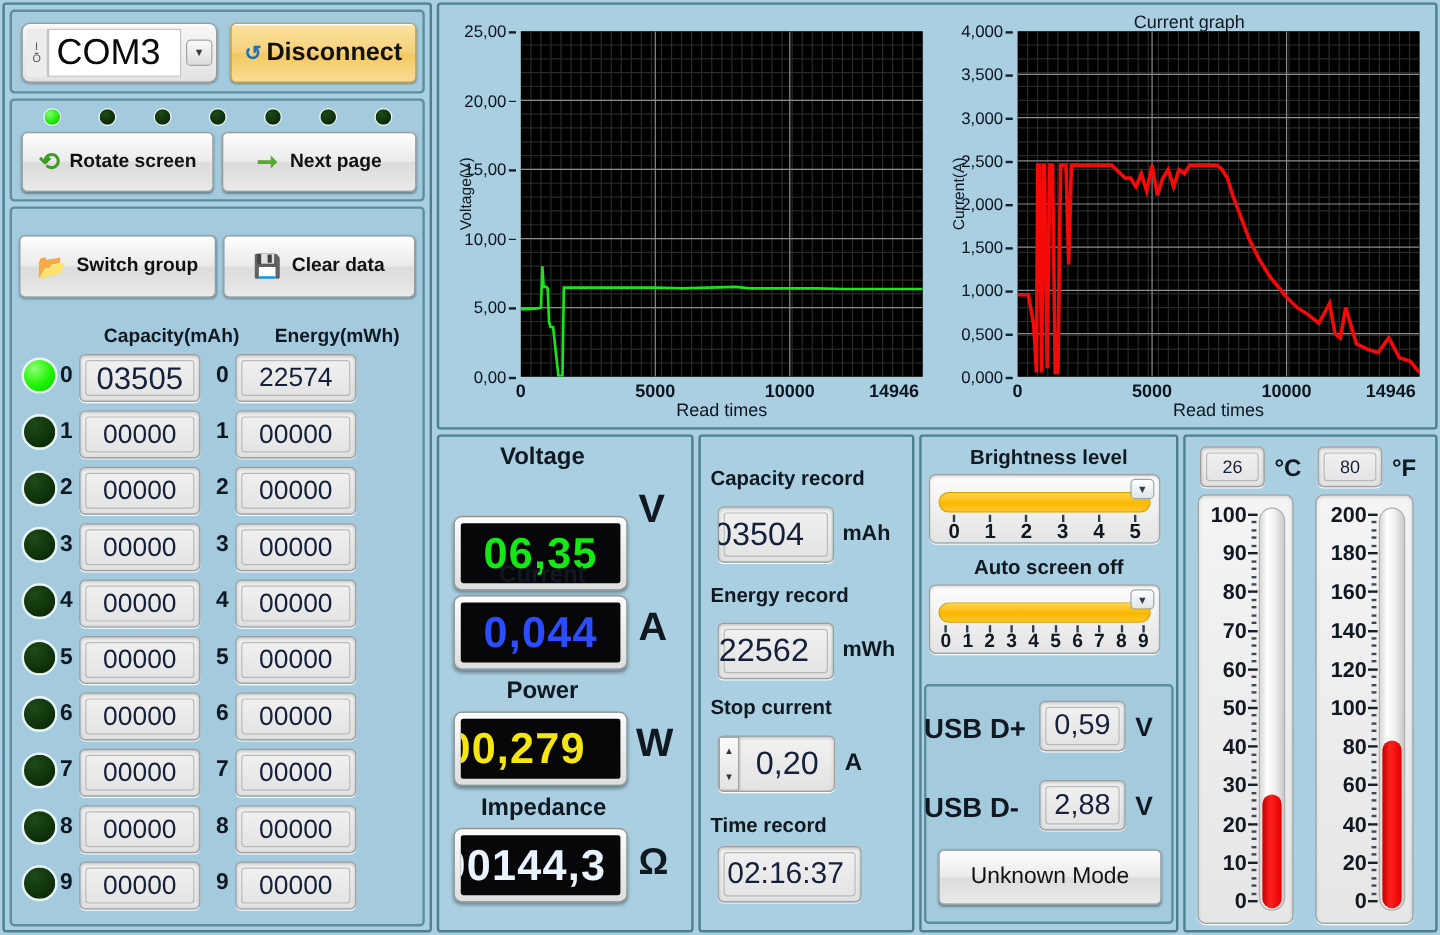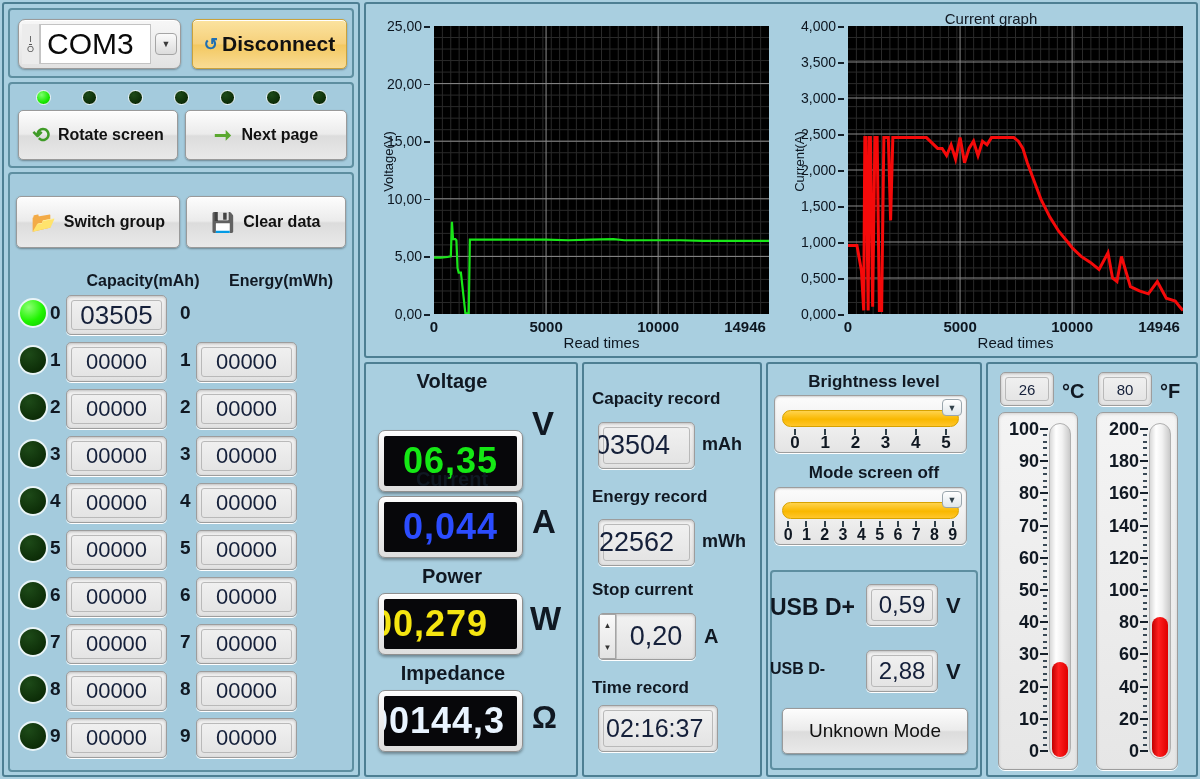--- a/index.html
+++ b/index.html
@@ -219,20 +219,25 @@
   <div id="record-rows" style="position:absolute;left:0;top:118px;width:100%;">
       <div style="position: absolute; left: 0px; top: 0px; width: 100%; height: 45px;">
         <div class="bigled on" style="position:absolute;left:8px;top:6px;"></div>
         <div style="position:absolute;left:40px;top:10px;font-size:19px;font-weight:bold;color:#101822;">0</div>
         <div class="field" style="position:absolute;left:56px;top:3px;width:101px;height:40px;">
           <div class="field-inner">
             <span style="font-size:26px;">03505</span>
           </div>
         </div>
         <div style="position:absolute;left:170px;top:10px;font-size:19px;font-weight:bold;color:#101822;">0</div>
+        <div class="field" style="position:absolute;left:186px;top:3px;width:101px;height:40px;">
+          <div class="field-inner">
+            <span style="font-size:22px;">22574</span>
+          </div>
+        </div>
       </div>
       <div style="position: absolute; left: 0px; top: 47px; width: 100%; height: 45px;">
         <div class="bigled off" style="position:absolute;left:8px;top:6px;"></div>
         <div style="position:absolute;left:40px;top:10px;font-size:19px;font-weight:bold;color:#101822;">1</div>
         <div class="field" style="position:absolute;left:56px;top:3px;width:101px;height:40px;">
           <div class="field-inner">
             <span style="font-size:22px;">00000</span>
           </div>
         </div>
         <div style="position:absolute;left:170px;top:10px;font-size:19px;font-weight:bold;color:#101822;">1</div>
@@ -676,21 +681,21 @@
         <i></i>
         <span style="font-size:17px;">4</span>
       </div>
       <div class="tickmark">
         <i></i>
         <span style="font-size:17px;">5</span>
       </div>
     </div>
 </div>
 
-<div class="lbl" style="position:absolute;left:770px;top:463px;width:208px;font-size:17px;">Mode screen off</div>
+<div class="lbl" style="position:absolute;left:770px;top:463px;width:208px;font-size:17px;">Auto screen off</div>
 <div class="sliderbox" style="position:absolute;left:774px;top:487px;width:193px;height:58px;">
   <div class="strack" style="left:7px;top:14px;width:177px;"></div>
   <div class="sthumb" style="left:167px;top:3px;">▼</div>
   <div class="tickrow" id="auto-ticks" style="top:33px;left:4px;right:4px;">
       <div class="tickmark">
         <i></i>
         <span style="font-size:16px;">0</span>
       </div>
       <div class="tickmark">
         <i></i>
@@ -733,21 +738,21 @@
 
 <div class="grp" style="left:770px;top:570px;width:208px;height:200px;">
   <div class="unit" style="position:absolute;left:-2px;top:22px;font-size:23px;">USB D+</div>
   <div class="field" style="position:absolute;left:94px;top:12px;width:72px;height:42px;">
     <div class="field-inner">
       <span style="font-size:24px;">0,59</span>
     </div>
   </div>
   <div class="unit" style="position:absolute;left:174px;top:21px;font-size:22px;">V</div>
 
-  <div class="unit" style="position:absolute;left:-2px;top:88px;font-size:16px;">USB D-</div>
+  <div class="unit" style="position:absolute;left:-2px;top:88px;font-size:23px;">USB D-</div>
   <div class="field" style="position:absolute;left:94px;top:78px;width:72px;height:42px;">
     <div class="field-inner">
       <span style="font-size:24px;">2,88</span>
     </div>
   </div>
   <div class="unit" style="position:absolute;left:174px;top:87px;font-size:22px;">V</div>
 
   <div class="btn" style="position:absolute;left:10px;top:136px;width:186px;height:46px;">
     <span style="font-size:19px;font-weight:normal;">Unknown Mode</span>
   </div>

